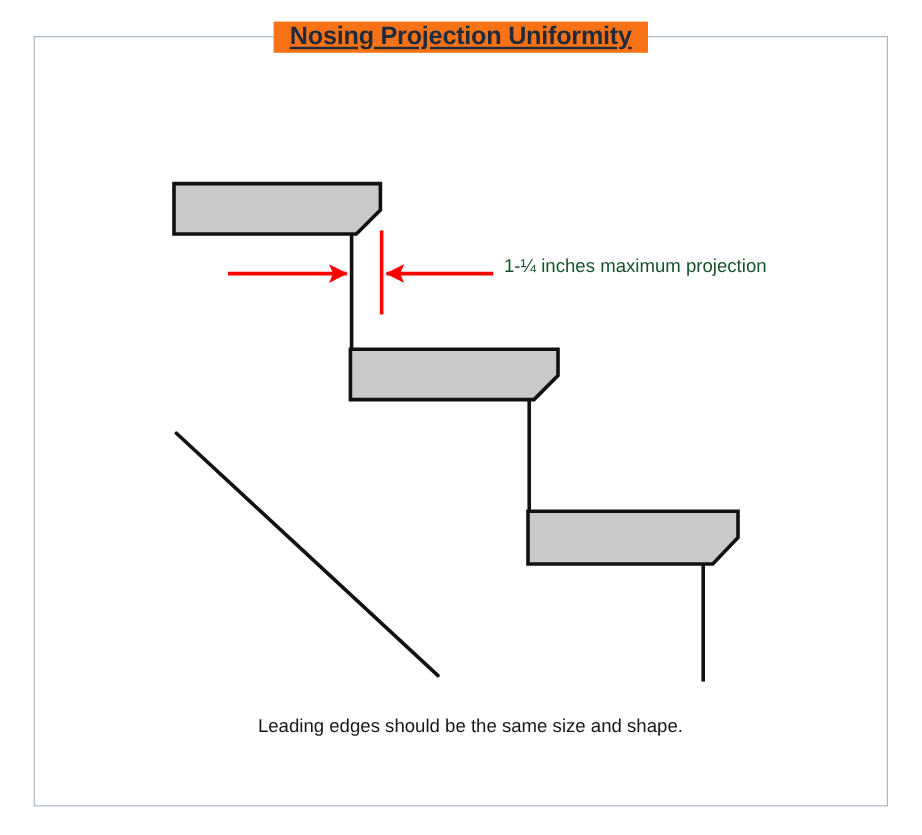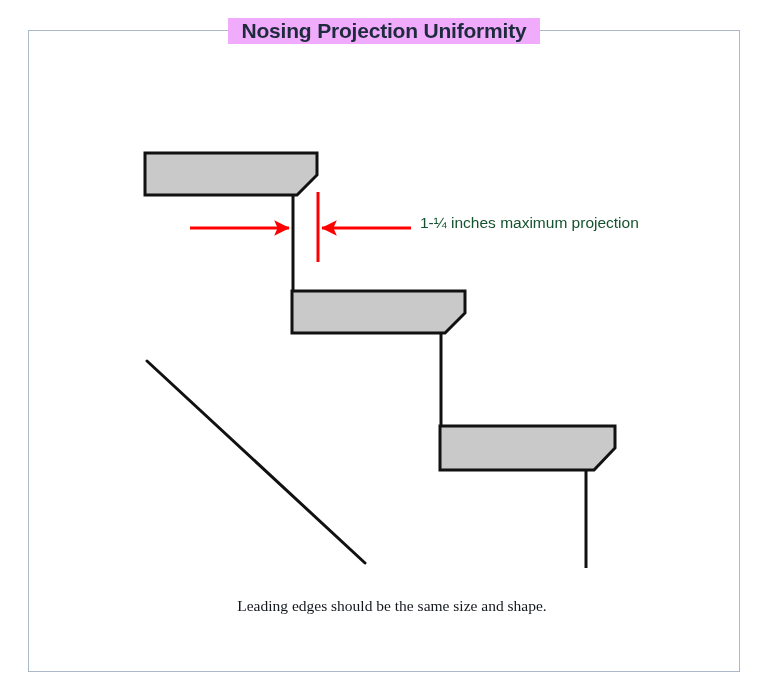--- a/index.html
+++ b/index.html
@@ -28,27 +28,28 @@
   #title {
     position: absolute;
     left: 0;
     right: 0;
     top: 18px;
     text-align: center;
     pointer-events: none;
   }
   #title .title-text {
     display: inline-block;
-    background: #f0abfc;
+    background: #f97316;
     padding: 0 14px;
     font-size: 21px;
     font-weight: bold;
     color: #1e2b3c;
     letter-spacing: -0.2px;
     line-height: 26px;
+    text-decoration: underline;
   }
   #diagram {
     position: absolute;
     left: 0;
     top: 0;
     width: 768px;
     height: 696px;
   }
   #watermark {
     position: absolute;
@@ -70,21 +71,21 @@
     font-family: Liberation Sans, sans-serif;
   }
   #caption {
     position: absolute;
     left: 16px;
     right: 0;
     top: 597px;
     text-align: center;
     font-size: 15.5px;
     color: #14181d;
-    font-family: Liberation Serif, serif;
+    font-family: Liberation Sans, sans-serif;
   }
 </style>
 </head>
 <body>
 
 <div id="page">
 
   <div id="frame"></div>
 
   <svg id="diagram" viewBox="0 0 768 696" xmlns="http://www.w3.org/2000/svg">

